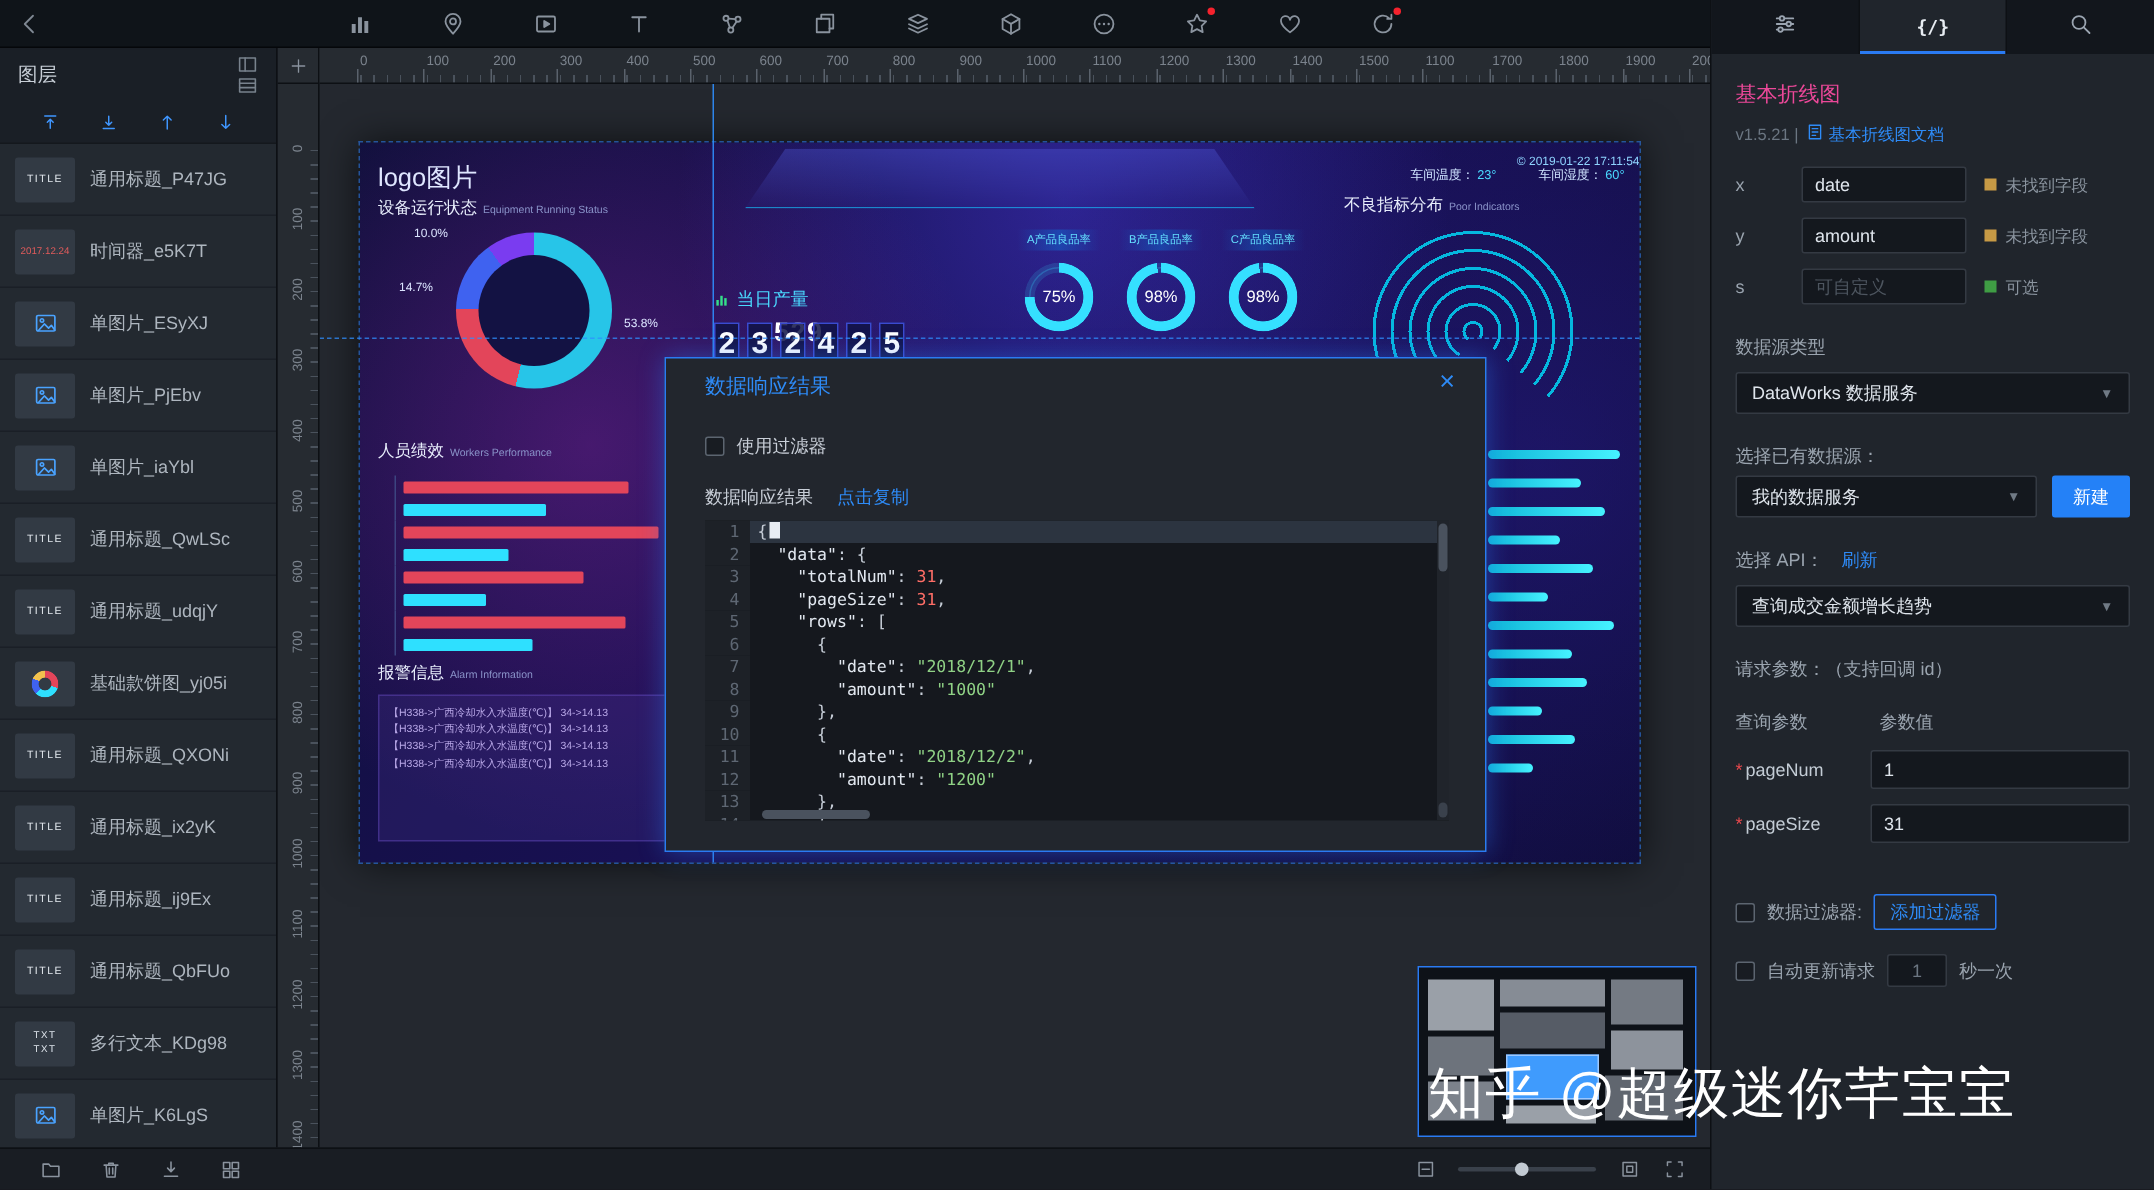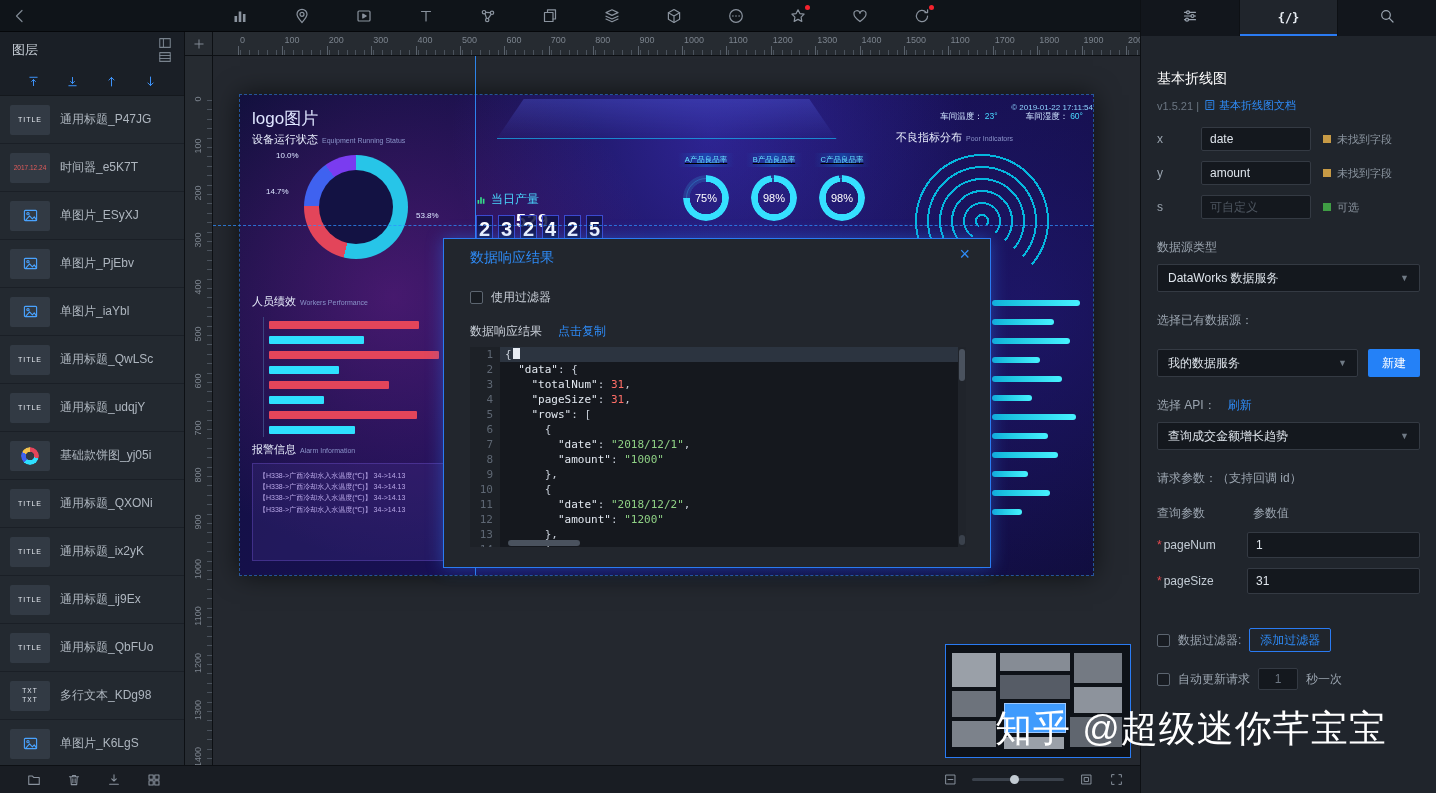--- a/index.html
+++ b/index.html
@@ -66,21 +66,21 @@
   .db-529{left:276px;top:116px;font-size:18px;font-weight:bold;color:#fff;letter-spacing:1px;}
   .db-output{left:236px;top:64px;margin-top:32px;}
   .out-title{display:flex;align-items:center;gap:5px;font-size:12px;color:#4ad9ff;}
   .out-title .ticon{color:#35e08a;display:flex;}
   #digits{display:flex;gap:5px;margin-top:7px;}
   .digit{width:17px;height:28px;background:rgba(16,20,70,.85);border:1px solid #3b4ad0;color:#fff;font-size:20px;font-weight:bold;display:flex;align-items:center;justify-content:center;}
   .out-stats{display:flex;gap:20px;margin-top:6px;font-size:9px;color:#9aa6d8;}
   .out-stats b{display:block;font-size:11px;color:#fff;font-weight:normal;margin-top:2px;}
   .out-stats .done b{color:#ff4d5e;}
   #gauges{left:438px;top:58px;display:flex;gap:12px;}
-  .gauge{width:56px;text-decoration:underline;}
+  .gauge{width:56px;}
   .glabel{font-size:7.5px;color:#64e0ff;text-align:center;padding:2px 0;background:linear-gradient(90deg,transparent,rgba(0,150,255,.3),transparent);white-space:nowrap;}
   .gring{position:relative;width:46px;height:46px;margin:8px auto 0;}
   .gring::before{content:'';position:absolute;inset:3px;border-radius:50%;border:1px solid rgba(53,224,255,.25);}
   .garc{position:absolute;inset:0;border-radius:50%;-webkit-mask:radial-gradient(circle,transparent 0 16px,#000 16.5px);mask:radial-gradient(circle,transparent 0 16px,#000 16.5px);}
   .gval{position:absolute;inset:0;display:flex;align-items:center;justify-content:center;font-size:11px;color:#fff;}
   .db-indicator{left:656px;top:32px;}
   #rings{left:666px;top:50px;width:152px;height:152px;border-radius:50%;background:repeating-radial-gradient(circle,rgba(0,225,255,0) 0 5px,rgba(0,225,255,.8) 5px 7px,rgba(0,225,255,0) 7px 12px);-webkit-mask:conic-gradient(from 210deg,#000 0 78%,transparent 78%);mask:conic-gradient(from 210deg,#000 0 78%,transparent 78%);}
   .db-perf{left:12px;top:196px;}
   #perf-bars{margin-top:8px;}
   .perf-row{display:flex;align-items:center;height:15px;}
@@ -117,36 +117,36 @@
   .hthumb{position:absolute;left:38px;bottom:1px;width:72px;height:6px;background:#4a525e;border-radius:3px;}
 
   
   .rpanel{position:absolute;left:1140px;top:0;width:296px;height:793px;background:#20252c;z-index:20;border-left:1px solid #0d1014;}
   .rtabs{display:flex;height:36px;background:#12161c;}
   .rtab{flex:1;display:flex;align-items:center;justify-content:center;color:#9aa4b0;border-right:1px solid #0d1014;cursor:pointer;}
   .rtab:last-child{border-right:none;}
   .rtab.active{background:#20252c;color:#e8edf3;box-shadow:inset 0 -2px 0 #2a7bf3;}
   .codeglyph{font-size:12px;font-weight:bold;font-family:"DejaVu Sans Mono","Liberation Mono",monospace;}
   .rbody{padding:14px 16px 0;}
-  .rp-title{font-size:14px;color:#ffffff;margin-top:20px;}
+  .rp-title{font-size:14px;color:#ec4899;margin-top:4px;}
   .rp-meta{margin-top:10px;font-size:11px;color:#6b7682;display:flex;align-items:center;gap:5px;}
   .rp-doc{color:#2e8bf7;display:flex;align-items:center;gap:3px;cursor:pointer;}
   #map-rows{margin-top:14px;}
   .map-row{display:flex;align-items:center;margin-top:10px;}
   .map-key{width:44px;font-size:12px;color:#9aa4af;}
   .map-input{width:110px;height:24px;background:#14181e;border:1px solid #343a43;border-radius:2px;color:#dfe5ec;font-size:12px;padding:0 8px;outline:none;}
   .map-input::placeholder{color:#4d555f;}
   .map-status{display:flex;align-items:center;gap:6px;margin-left:12px;font-size:11px;color:#8a949f;}
   .sq{width:8px;height:8px;flex:0 0 8px;}
   .sq.warn{background:#c79a45;}
   .sq.ok{background:#3f9d44;}
   .rp-label{margin-top:20px;font-size:12px;color:#9aa4af;}
   .select{height:28px;background:#14181e;border:1px solid #343a43;border-radius:2px;display:flex;align-items:center;justify-content:space-between;padding:0 10px;font-size:12px;color:#dfe5ec;margin-top:8px;cursor:pointer;}
   .caret{color:#707a85;font-size:9px;}
-  .source-row{display:flex;gap:10px;margin-top:20px;}
+  .source-row{display:flex;gap:10px;margin-top:4px;}
   .source-row .select{flex:1;margin-top:0;}
   .btn-primary{flex:0 0 52px;height:28px;background:#2481f7;color:#fff;font-size:12px;border:none;border-radius:2px;display:flex;align-items:center;justify-content:center;cursor:pointer;}
   .api-row{display:flex;gap:12px;margin-top:20px;font-size:12px;color:#9aa4af;align-items:center;}
   .param-head{display:flex;margin-top:18px;font-size:12px;color:#9aa4af;}
   .param-head span:first-child{width:96px;}
   .param-row{display:flex;align-items:center;margin-top:10px;}
   .param-name{width:92px;font-size:12px;color:#c3ccd5;}
   .req{color:#e5484d;margin-right:2px;}
   .param-input{flex:1;height:26px;background:#14181e;border:1px solid #343a43;border-radius:2px;color:#dfe5ec;font-size:12px;padding:0 8px;outline:none;}
   .filter-row{display:flex;align-items:center;gap:8px;margin-top:34px;font-size:12px;color:#9aa4af;}
@@ -157,21 +157,21 @@
   
   .bottombar{position:absolute;left:0;top:765px;width:1140px;height:28px;background:#191d23;border-top:1px solid #0d1014;display:flex;align-items:center;z-index:15;}
   #bb-left{display:flex;gap:24px;margin-left:26px;color:#717b86;width:220px;}
   .bb-right{margin-left:auto;display:flex;align-items:center;gap:14px;margin-right:16px;color:#8a939e;}
   .slider{width:92px;height:3px;background:#3a414b;border-radius:2px;position:relative;cursor:pointer;}
   .slider-handle{position:absolute;left:38px;top:-3px;width:9px;height:9px;border-radius:50%;background:#c2cad2;}
 
   
   .minimap{position:absolute;left:945px;top:644px;width:186px;height:114px;background:#0e1218;border:1px solid #2a7bf3;z-index:40;}
   .mm-b{position:absolute;}
-  .watermark{position:absolute;left:952px;top:704px;font-size:37px;color:#fff;z-index:60;white-space:nowrap;letter-spacing:1px;padding-left:43px;}
+  .watermark{position:absolute;left:952px;top:704px;font-size:37px;color:#fff;z-index:60;white-space:nowrap;letter-spacing:1px;}
 </style>
 </head>
 <body>
 
 <div class="root" data-name="datav-editor">
 
   <div class="topbar" data-name="top-toolbar">
     <div class="back" id="back-btn" data-name="back-icon">
         <svg width="16" height="16" viewBox="0 0 16 16" fill="none" stroke="currentColor" stroke-width="1.2" stroke-linecap="round" stroke-linejoin="round">
           <path d="M10 2.5L4.5 8 10 13.5"></path>

